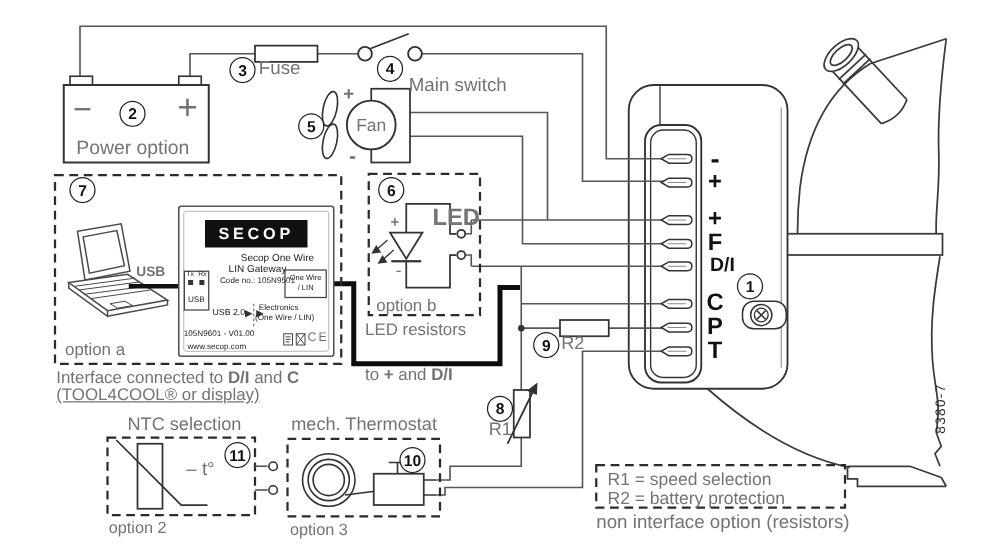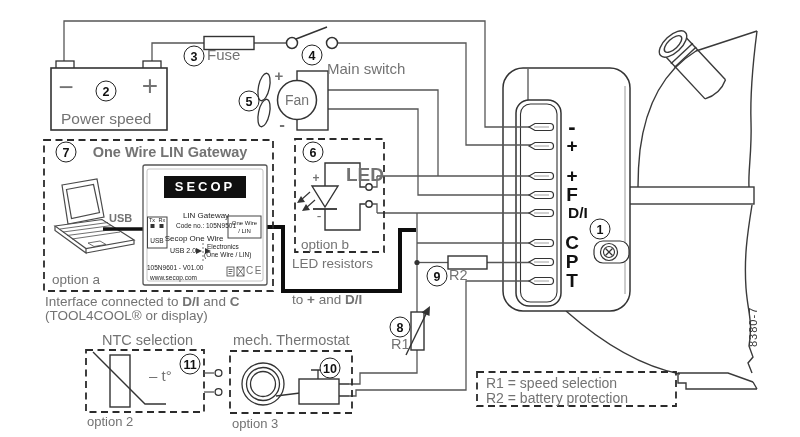--- a/index.html
+++ b/index.html
@@ -223,30 +223,29 @@
 <div class="circ" style="left:330px;top:368px;">10</div>
 <div class="circ" style="left:190px;top:364px;">11</div>
 
 <div class="lbl" style="left:207px;top:47px;font-size:15px;">Fuse</div>
 <div class="lbl" style="left:327px;top:61px;font-size:15px;">Main switch</div>
 <div class="lbl ctr" style="left:297px;top:100px;font-size:14px;">Fan</div>
 <div class="lbl ctr b" style="left:279px;top:76px;font-size:15px;">+</div>
 <div class="lbl ctr b" style="left:282px;top:125px;font-size:17px;">-</div>
 <div class="lbl ctr" style="left:66px;top:88px;font-size:26px;">−</div>
 <div class="lbl ctr" style="left:150px;top:86px;font-size:28px;">+</div>
-<div class="lbl" style="left:61px;top:111px;font-size:15.5px;">Power speed</div>
-
-<div class="lbl ctr b" style="left:170px;top:153px;font-size:14.5px;">One Wire LIN Gateway</div>
+<div class="lbl" style="left:61px;top:111px;font-size:15.5px;">Power option</div>
+
 <div class="lbl b" style="left:109px;top:213px;font-size:11px;">USB</div>
 <div class="lbl" style="left:52px;top:273px;font-size:13.5px;">option a</div>
 <div class="lbl" style="left:45px;top:295px;font-size:13.5px;"><span>Interface connected to </span><span class="b">D/I</span><span> and </span><span class="b">C</span></div>
-<div class="lbl" style="left:45px;top:309px;font-size:13.5px;">(TOOL4COOL® or display)</div>
+<div class="lbl" style="left:45px;top:309px;font-size:13.5px;text-decoration:underline;">(TOOL4COOL® or display)</div>
 
 <div class="lbl ctr b white" style="left:205px;top:187px;font-size:13px;letter-spacing:3px;">SECOP</div>
-<div class="lbl ctr tiny" style="left:194px;top:207px;font-size:8px;margin-top:32px;">Secop One Wire</div>
+<div class="lbl ctr tiny" style="left:222px;top:207px;font-size:8px;">Secop One Wire</div>
 <div class="lbl ctr tiny" style="left:206px;top:216px;font-size:8px;">LIN Gateway</div>
 <div class="lbl ctr tiny" style="left:206px;top:226px;font-size:6.5px;">Code no.: 105N9501</div>
 <div class="lbl tiny" style="left:149px;top:218px;font-size:5.5px;">Tx</div>
 <div class="lbl tiny" style="left:158.5px;top:218px;font-size:5.5px;">Rx</div>
 <div class="lbl ctr tiny" style="left:157px;top:241px;font-size:6.5px;">USB</div>
 <div class="lbl ctr tiny" style="left:244.5px;top:223px;font-size:6px;">One Wire</div>
 <div class="lbl ctr tiny" style="left:244.5px;top:231px;font-size:6px;">/ LIN</div>
 <div class="lbl tiny" style="left:170px;top:247px;font-size:7px;">USB 2.0</div>
 <div class="lbl tiny" style="left:207px;top:244px;font-size:6.5px;">Electronics</div>
 <div class="lbl tiny" style="left:204px;top:252px;font-size:6.5px;">(One Wire / LIN)</div>
@@ -265,20 +264,21 @@
 <div class="lbl" style="left:449px;top:268px;font-size:14.5px;">R2</div>
 
 <div class="lbl" style="left:102px;top:333px;font-size:14.5px;">NTC selection</div>
 <div class="lbl" style="left:149px;top:368px;font-size:15px;">– t°</div>
 <div class="lbl" style="left:87px;top:415px;font-size:13px;">option 2</div>
 <div class="lbl" style="left:233px;top:333px;font-size:14.5px;">mech. Thermostat</div>
 <div class="lbl" style="left:232px;top:417px;font-size:13px;">option 3</div>
 
 <div class="lbl" style="left:486px;top:376px;font-size:14px;text-align:center;">R1 = speed selection</div>
 <div class="lbl" style="left:486px;top:391px;font-size:14px;">R2 = battery protection</div>
+<div class="lbl" style="left:477px;top:410px;font-size:15px;">non interface option (resistors)</div>
 
 <div class="term" style="left:572px;top:127px;font-size:22px;">-</div>
 <div class="term" style="left:572px;top:146px;">+</div>
 <div class="term" style="left:572px;top:176px;">+</div>
 <div class="term" style="left:572px;top:195px;">F</div>
 <div class="term term-wide" style="left:578px;top:213px;">D/I</div>
 <div class="term" style="left:572px;top:243px;">C</div>
 <div class="term" style="left:572px;top:262px;">P</div>
 <div class="term" style="left:572px;top:281px;">T</div>
 

